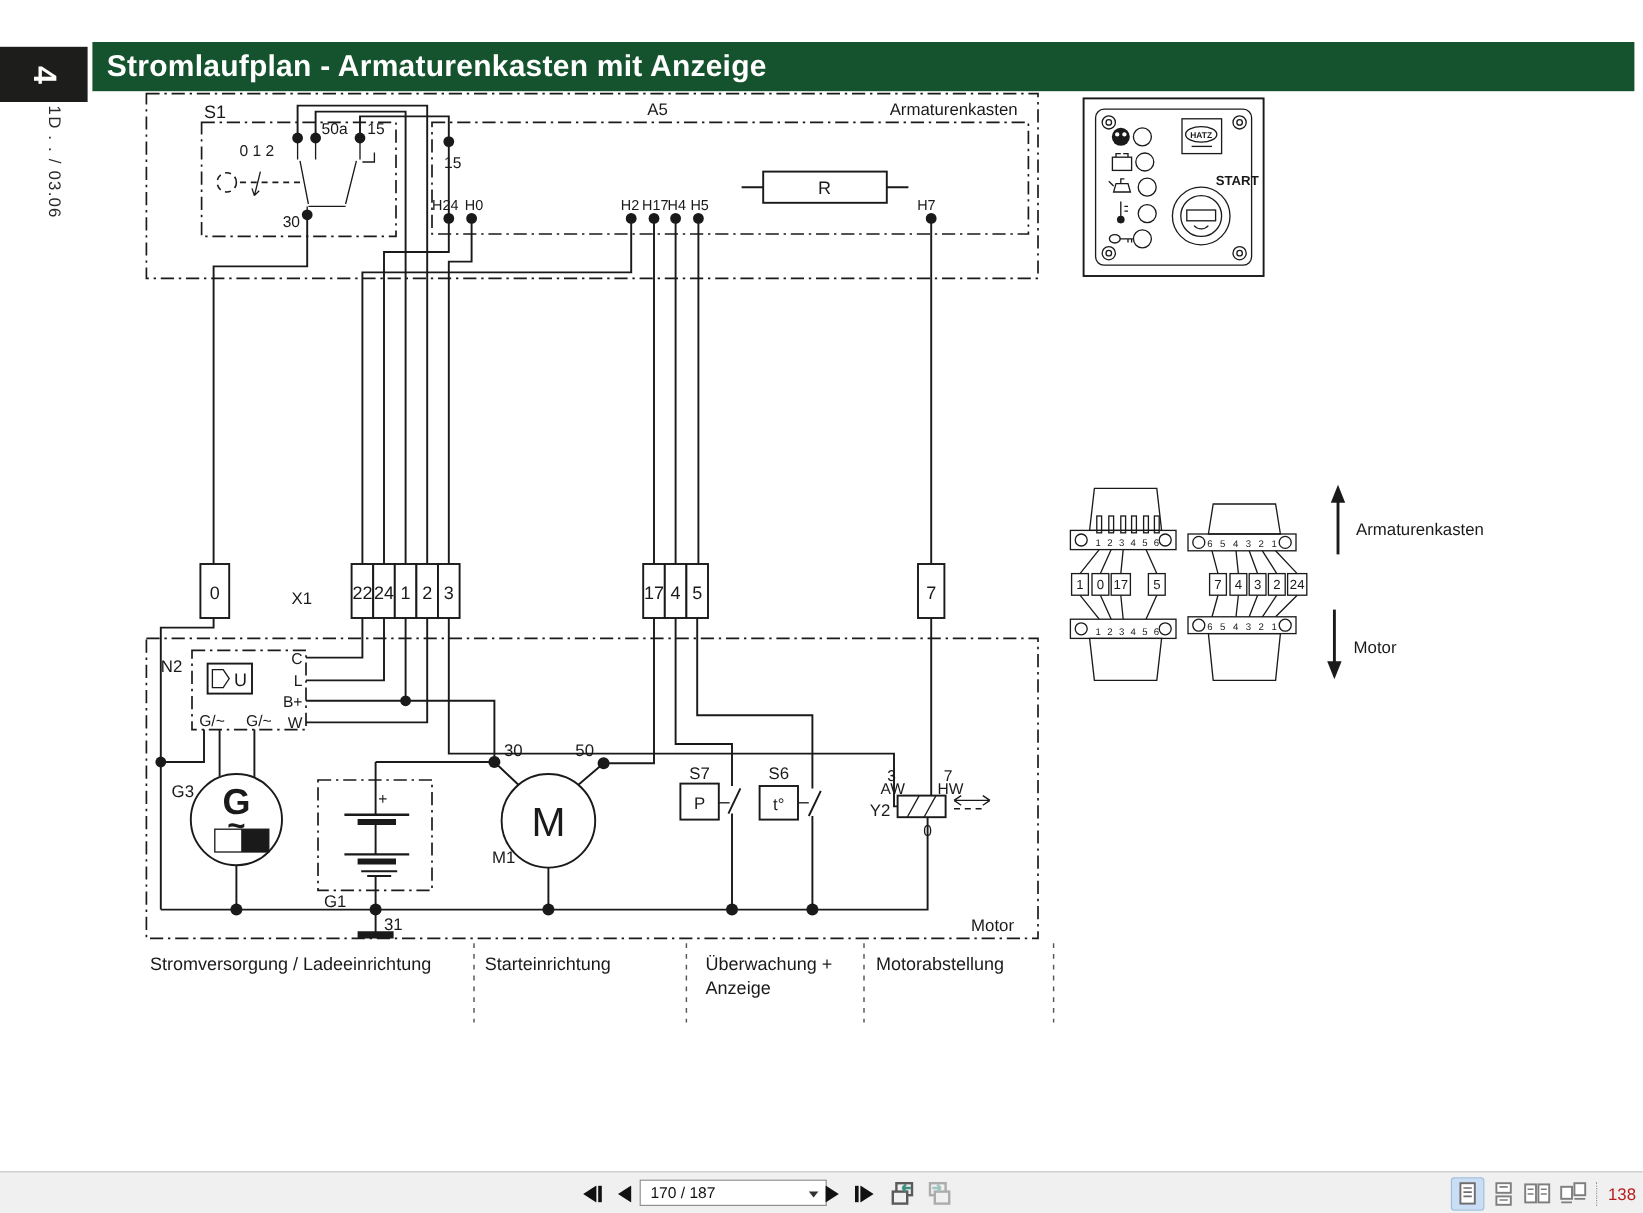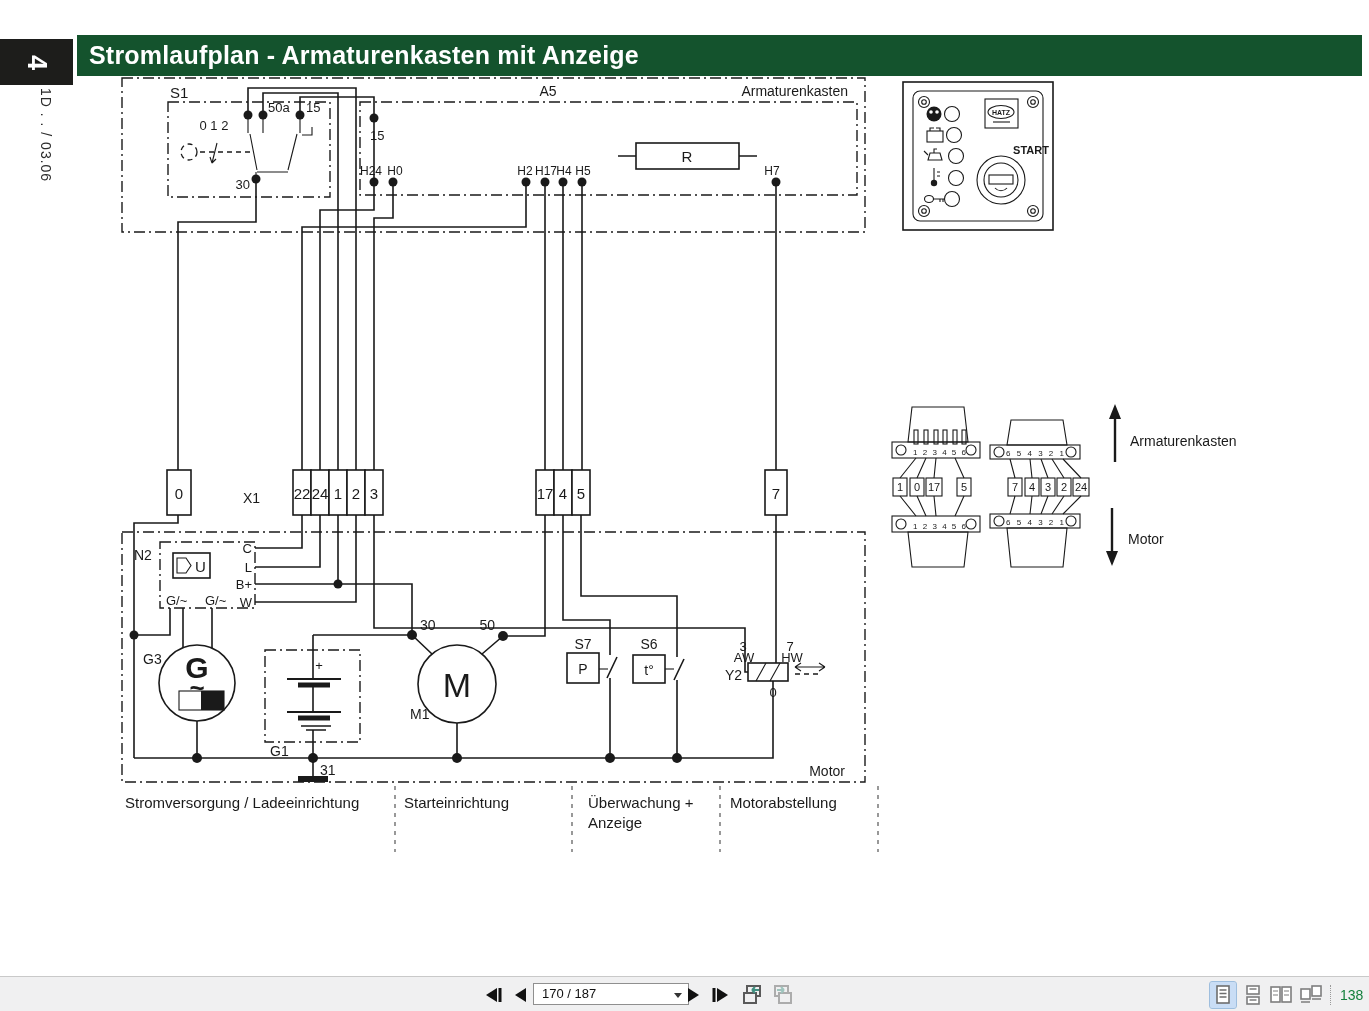--- a/index.html
+++ b/index.html
@@ -39,21 +39,21 @@
           align-items:center; justify-content:center; cursor:default; }
   #pageCombo { position:absolute; left:533px; top:6px; width:156px; height:22px;
                background:#fff; border:1px solid #8f8f8f; font-size:13px;
                line-height:20px; padding-left:8px; color:#111; }
   #pageCombo .caret { position:absolute; right:6px; top:9px; width:0; height:0;
                border-left:4px solid transparent; border-right:4px solid transparent;
                border-top:5px solid #333; }
   .layoutBtn { position:absolute; top:5px; width:26px; height:26px; border-radius:2px;
                display:flex; align-items:center; justify-content:center; }
   .layoutBtn.sel { background:#c9ddf5; outline:1px solid #9ebede; }
-  #zoomVal { position:absolute; left:1340px; top:10px; font-size:14px; color:#15803d; }
+  #zoomVal { position:absolute; left:1340px; top:10px; font-size:14px; color:#b91c1c; }
   #tbSep { position:absolute; left:1330px; top:8px; height:20px; border-left:1px dotted #9a9a9a; }
 </style>
 </head>
 <body>
 
 <div id="page">
 
   <div id="chapterBox">
     <span>4</span>
   </div>

